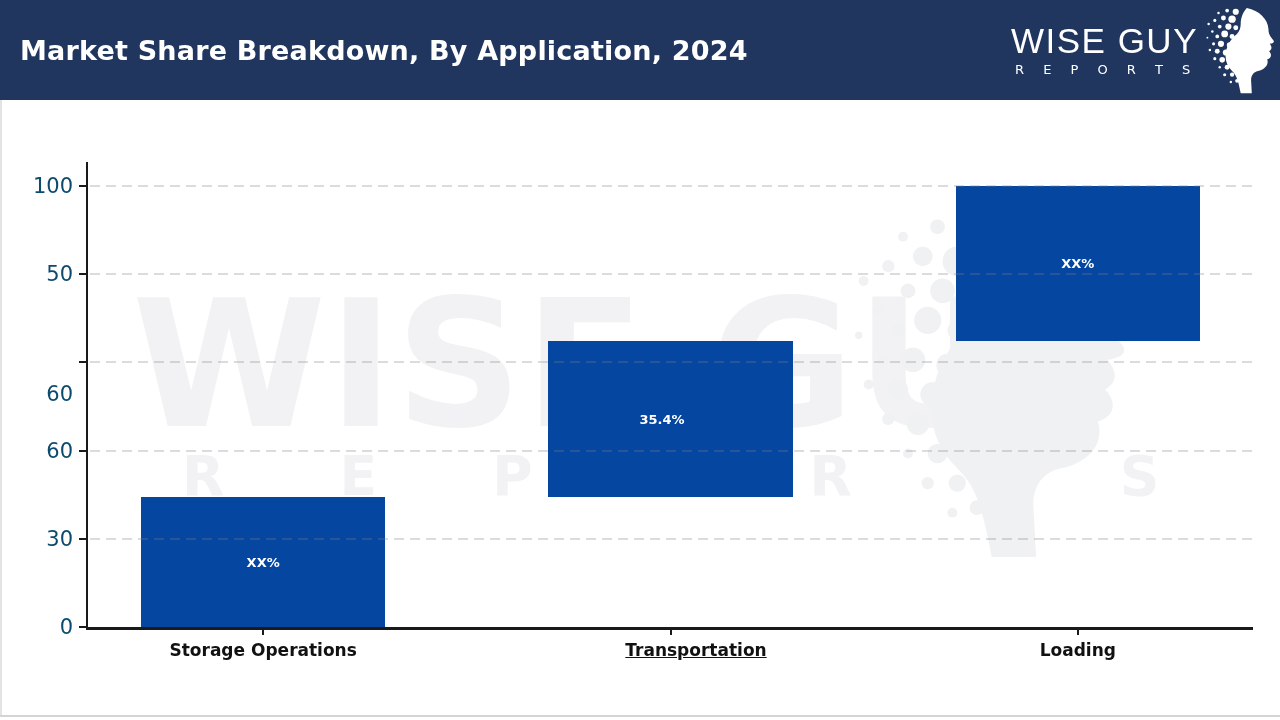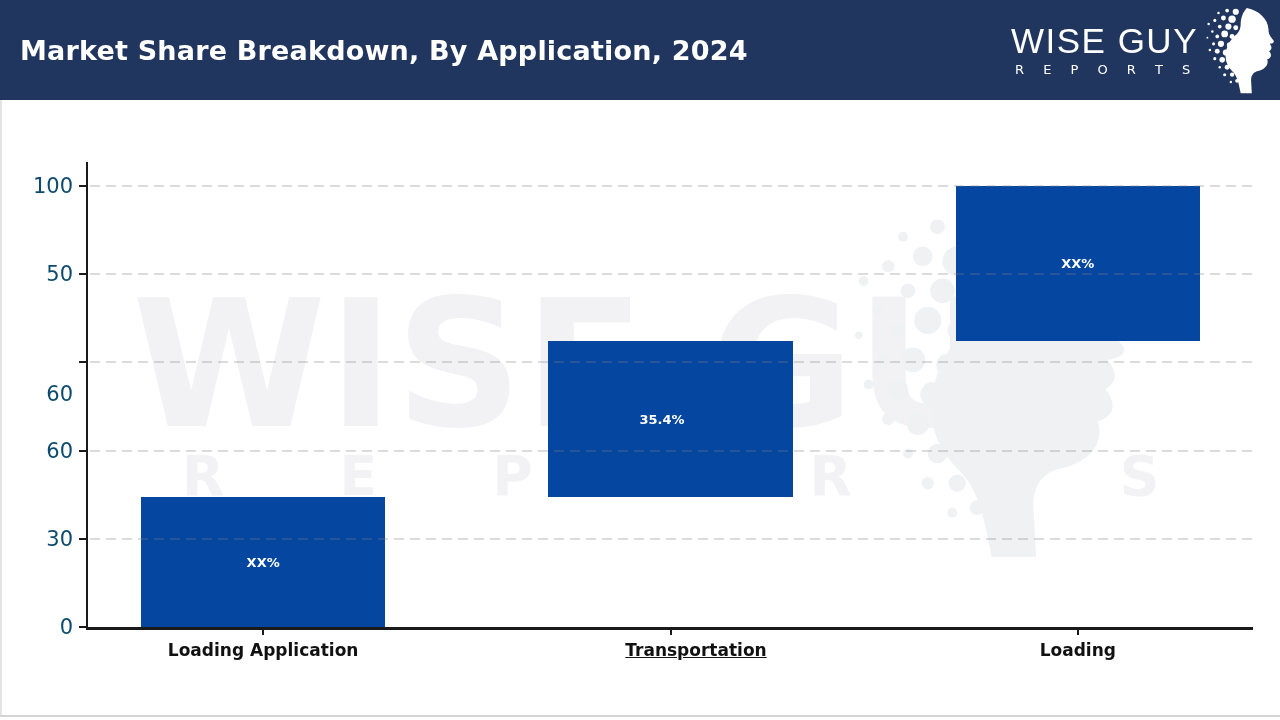--- a/index.html
+++ b/index.html
@@ -116,21 +116,21 @@
 <div class="watermark wm-title" style="color: rgb(242, 242, 244);">WISE GUY</div>
 <div class="watermark wm-sub" style="color: rgb(242, 242, 244);">R E P O R T S</div>
 <svg class="watermark wm-face" style="fill: rgb(240, 241, 243);">
   <use href="#wg-face" width="390" height="345"></use>
 </svg>
 
 <div id="plot">
     <div class="bar" style="left: 140.955px; top: 496.905px; width: 244.406px; height: 130.095px; background: rgb(5, 70, 160);"></div>
     <div class="bar-label" style="left: 263.157px; top: 561.952px; color: rgb(255, 255, 255);">XX%</div>
     <div class="tick" style="left: 262.157px; top: 627px; width: 2px; height: 8px;"></div>
-    <div class="xtick-label" style="left: 263.157px; top: 640px;">Loading Application</div>
+    <div class="xtick-label" style="left: 263.157px; top: 640px;">Storage Operations</div>
     <div class="bar" style="left: 548.297px; top: 340.791px; width: 244.406px; height: 156.114px; background: rgb(5, 70, 160);"></div>
     <div class="bar-label" style="left: 662px; top: 418.848px; color: rgb(255, 255, 255);">35.4%</div>
     <div class="tick" style="left: 669.5px; top: 627px; width: 2px; height: 8px;"></div>
     <div class="xtick-label" style="left: 696px; top: 640px; text-decoration: underline;">Transportation</div>
     <div class="bar" style="left: 955.64px; top: 186px; width: 244.406px; height: 154.791px; background: rgb(5, 70, 160);"></div>
     <div class="bar-label" style="left: 1077.84px; top: 263.395px; color: rgb(255, 255, 255);">XX%</div>
     <div class="tick" style="left: 1076.84px; top: 627px; width: 2px; height: 8px;"></div>
     <div class="xtick-label" style="left: 1077.84px; top: 640px;">Loading</div>
     <div class="tick" style="left: 79px; top: 626px; width: 9px; height: 2px;"></div>
     <div class="ytick-label" style="left: 73px; top: 627px;">0</div>

